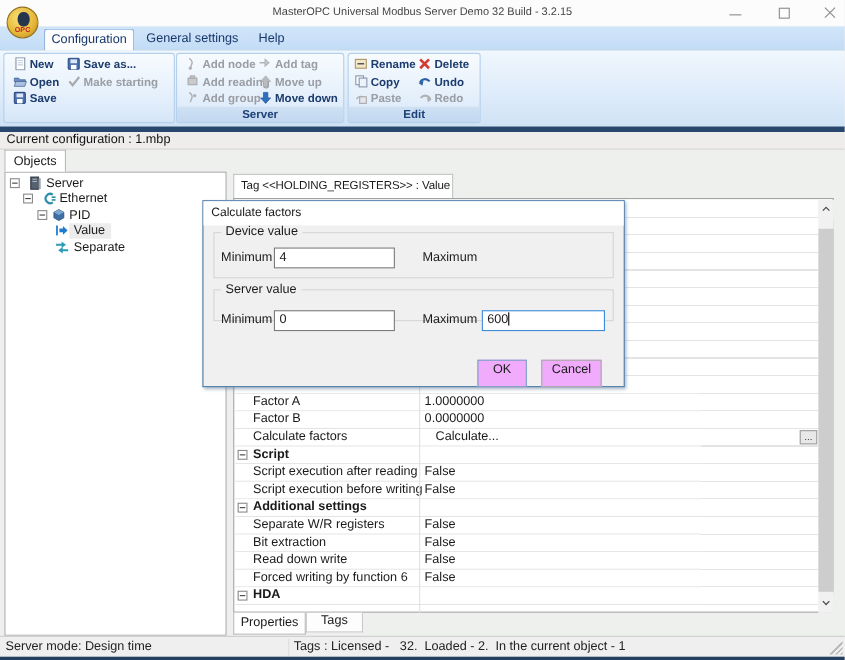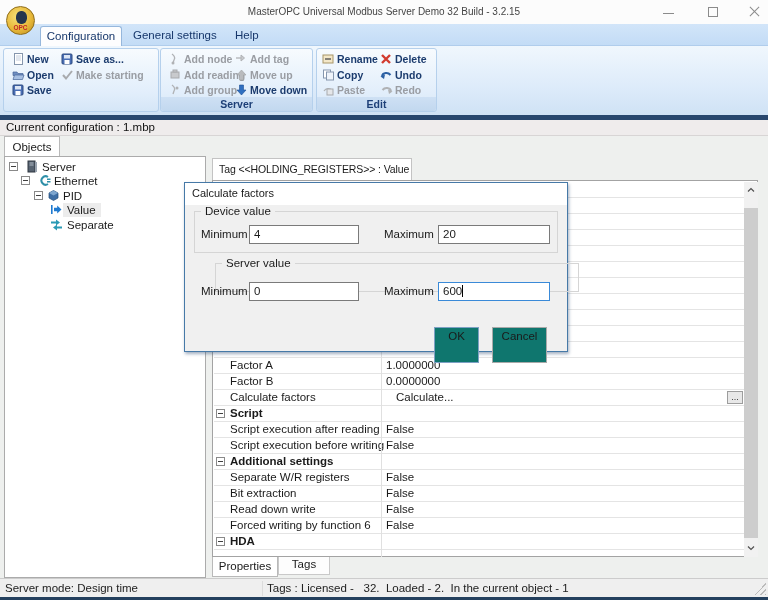--- a/index.html
+++ b/index.html
@@ -83,27 +83,27 @@
 #status-center { position:absolute; left:267px; top:3px; font-size:11.5px; color:#222; white-space:pre; }
 #status-div { position:absolute; left:262px; top:2px; width:1px; height:15px; background:#dcdcdc; }
 #grip { position:absolute; right:2px; bottom:2px; width:12px; height:12px;
   background:linear-gradient(135deg, transparent 50%, #bbb 50%, #bbb 58%, transparent 58%, transparent 72%, #bbb 72%, #bbb 80%, transparent 80%, transparent 92%, #bbb 92%); }
 #bottombar { left:0; top:597px; width:768px; height:3px; background:#24405e; }
 
 
 #dialog { left:184px; top:182px; width:384px; height:170px; background:#f0f0f0; border:1px solid #4679a7; z-index:20; box-shadow:1px 2px 3px rgba(50,80,120,.45); }
 #dialog-title { position:absolute; left:0; top:0; width:100%; height:22px; background:#fff; font-size:11px; color:#1a1a1a; line-height:21px; padding-left:7px; }
 .gbox { position:absolute; left:9px; width:364px; border:1px solid #d5d5d5; }
-#gbox-device { top:28px; height:42px; } #gbox-server { top:80px; height:29px;margin-left:21px; }
+#gbox-device { top:28px; height:42px; } #gbox-server { top:80px; height:29px; }
 .gbox .glabel { position:absolute; left:6px; top:-7px; background:#f0f0f0; padding:0 4px; font-size:11.5px; }
 .dfield { position:absolute; font-size:11.5px; }
 .dinput { position:absolute; width:110px; height:19px; background:#fff; border:1px solid #7a7a7a; font-size:11.5px; line-height:17px; padding-left:4px; }
 .dinput.focused { border:1px solid #3a8ad8; }
 .cursor { display:inline-block; width:1px; height:12px; background:#000; vertical-align:-2px; }
-.dbtn { position:absolute; top:144px; height:36px; background:#0f766e; border:1px solid #a9a9a9; text-align:center; line-height:17px; font-size:11.5px; }
+.dbtn { position:absolute; top:144px; height:25px; background:#f0abfc; border:1px solid #a9a9a9; text-align:center; line-height:17px; font-size:11.5px; }
 #btn-ok { left:249px; width:45px; border-color:#7da0c4; }
 #btn-cancel { left:307px; width:55px; }
 </style>
 </head>
 <body>
 
 <div class="abs" id="titlebar">
   <div class="abs" id="window-title">MasterOPC Universal Modbus Server Demo 32 Build - 3.2.15</div>
   <div class="abs winglyph" id="btn-min">
       <div class="bar"></div>
@@ -352,21 +352,20 @@
 <div class="abs" id="bottombar"></div>
 
 <div class="abs" id="dialog">
   <div id="dialog-title">Calculate factors</div>
   <div class="gbox" id="gbox-device">
     <span class="glabel">Device value</span>
   </div>
   <span class="dfield" style="left:16px;top:45px;">Minimum</span>
   <div class="dinput" style="left:64px;top:42px;"><span>4</span></div>
   <span class="dfield" style="left:199px;top:45px;">Maximum</span>
-  <div class="dinput" style="left:253px;top:42px;width:112px;"><span>20</span></div>
 
   <div class="gbox" id="gbox-server">
     <span class="glabel">Server value</span>
   </div>
   <span class="dfield" style="left:16px;top:102px;">Minimum</span>
   <div class="dinput" style="left:64px;top:99px;"><span>0</span></div>
   <span class="dfield" style="left:199px;top:102px;">Maximum</span>
   <div class="dinput focused" style="left:253px;top:99px;width:112px;"><span>600</span><span class="cursor"></span></div>
 
   <div class="dbtn" id="btn-ok">OK</div>

